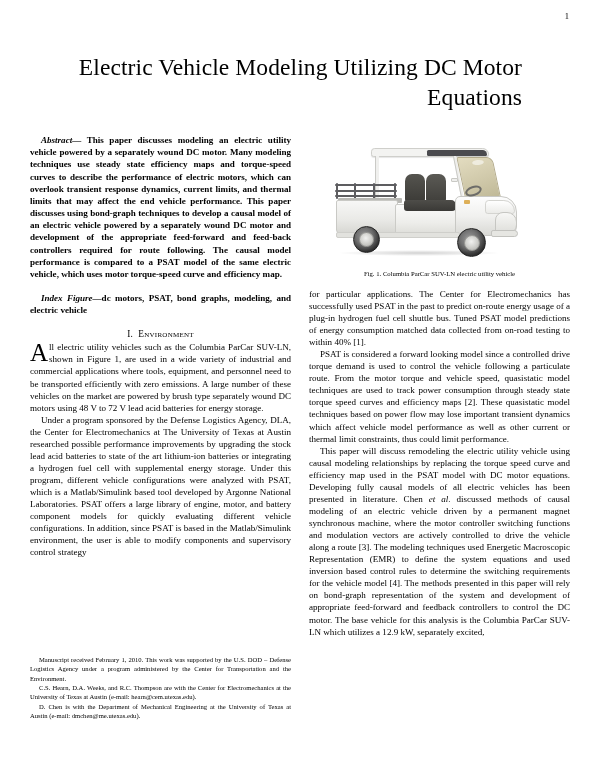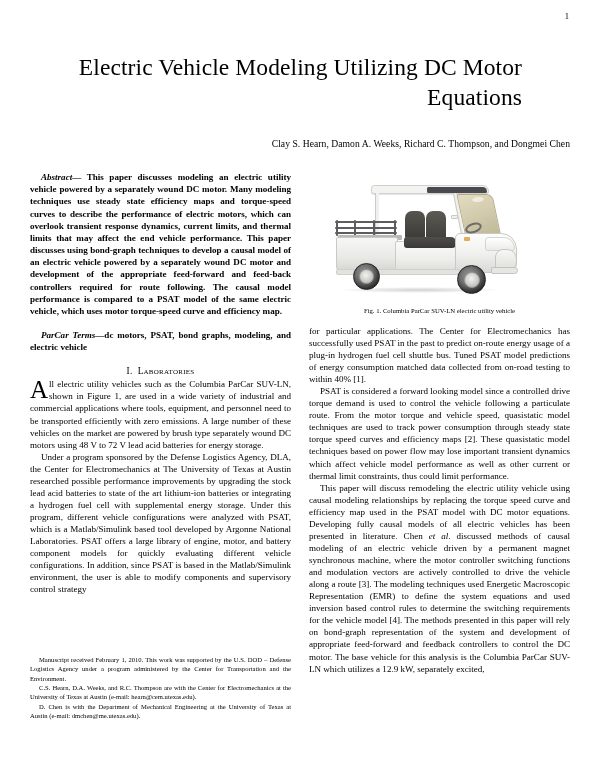--- a/index.html
+++ b/index.html
@@ -315,32 +315,31 @@
 </style>
 </head>
 <body>
 
 <div class="page">
 
   <div class="page-number">1</div>
 
   <div class="title-block">
     <h1 class="paper-title">Electric Vehicle Modeling Utilizing DC Motor Equations</h1>
-    <div class="authors">Clay S. Hearn, Damon A. Weeks, Richard C. Thompson, and Dongmei Chen</div>
   </div>
 
   <div class="columns">
 
     <div class="col col-left">
 
       <p class="abstract"><span class="lead">Abstract—</span><span> This paper discusses modeling an electric utility vehicle powered by a separately wound DC motor.  Many modeling techniques use steady state efficiency maps and torque-speed curves to describe the performance of electric motors, which can overlook transient response dynamics, current limits, and thermal limits that may affect the end vehicle performance.  This paper discusses using bond-graph techniques to develop a causal model of an electric vehicle powered by a separately wound DC motor and development of the appropriate feed-forward and feed-back controllers required for route following.  The causal model performance is compared to a PSAT model of the same electric vehicle, which uses motor torque-speed curve and efficiency map.</span></p>
 
-      <p class="index-terms"><span class="lead">ParCar Terms—</span><span>dc motors, PSAT, bond graphs, modeling, and electric vehicle</span></p>
-
-      <div class="section-heading"><span class="numeral">I.</span>&nbsp;&nbsp;<span>Laboratories</span></div>
+      <p class="index-terms"><span class="lead">Index Figure—</span><span>dc motors, PSAT, bond graphs, modeling, and electric vehicle</span></p>
+
+      <div class="section-heading"><span class="numeral">I.</span>&nbsp;&nbsp;<span>Environment</span></div>
 
       <p class="dropcap-para"><span class="dropcap">A</span><span>ll electric utility vehicles such as the Columbia ParCar SUV-LN, shown in Figure 1, are used in a wide variety of industrial and commercial applications where tools, equipment, and personnel need to be transported efficiently with zero emissions.  A large number of these vehicles on the market are powered by brush type separately wound DC motors using 48 V to 72 V lead acid batteries for energy storage.</span></p>
 
       <p class="indent para-gap">Under a program sponsored by the Defense Logistics Agency, DLA, the Center for Electromechanics at The University of Texas at Austin researched possible performance improvements by upgrading the stock lead acid batteries to state of the art lithium-ion batteries or integrating a hydrogen fuel cell with supplemental energy storage.  Under this program, different vehicle configurations were analyzed with PSAT, which is a Matlab/Simulink based tool developed by Argonne National Laboratories.  PSAT offers a large library of engine, motor, and battery component models for quickly evaluating different vehicle configurations. In addition, since PSAT is based in the Matlab/Simulink environment, the user is able to modify components and supervisory control strategy</p>
 
     </div>
 
     <div class="col col-right">
 
       <figure class="figure">

